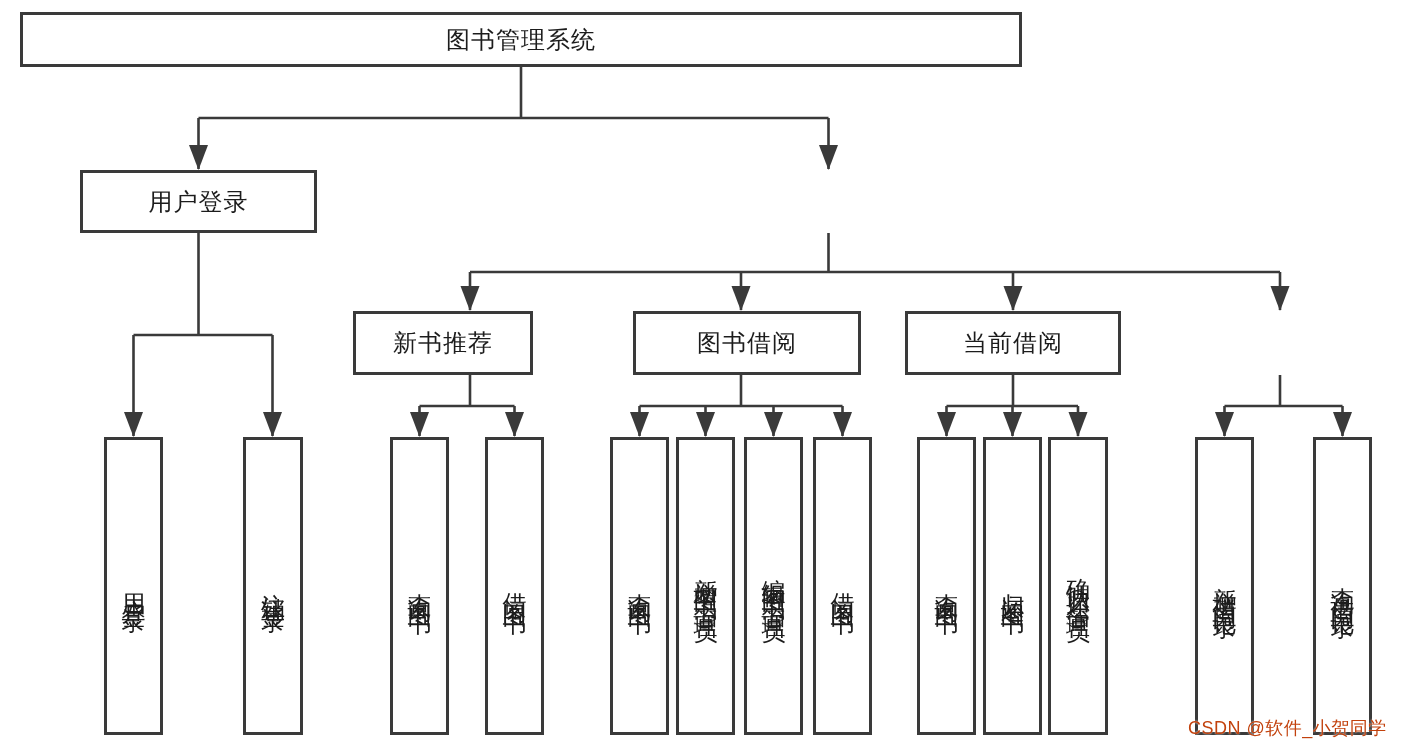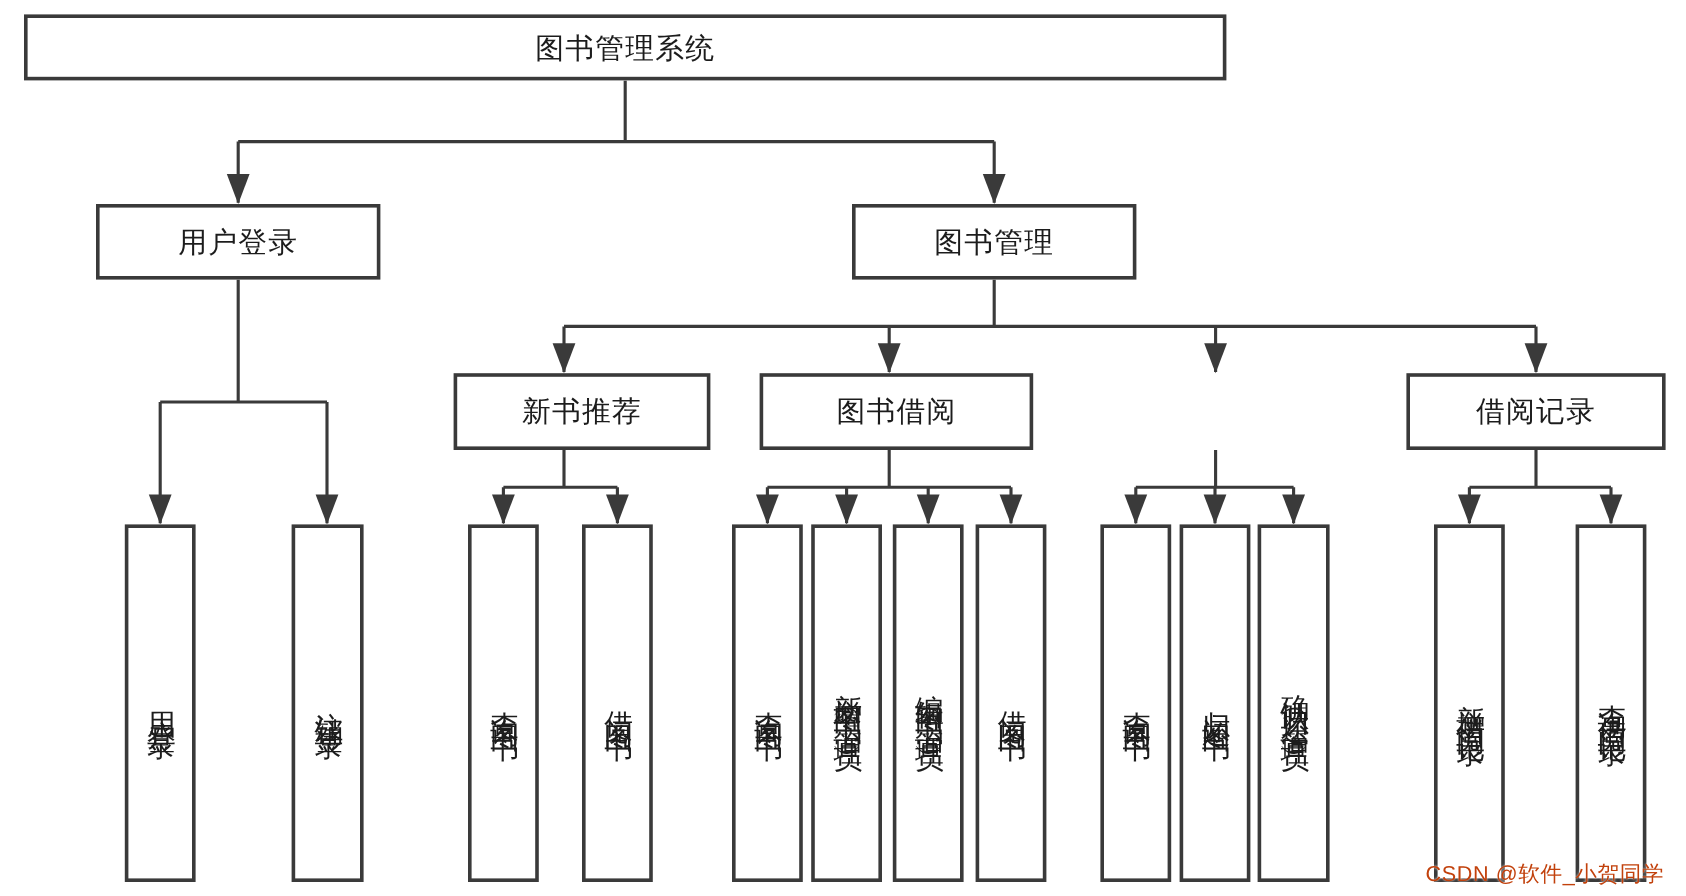--- a/index.html
+++ b/index.html
@@ -67,32 +67,29 @@
     <polygon points="1333,412 1352,412 1342.5,437"></polygon>
   </svg>
 
   <div class="node h" style="left:20px;top:12px;width:1002px;height:55px">
     <span class="lbl">图书管理系统</span>
   </div>
 
   <div class="node h" style="left:80px;top:170px;width:237px;height:63px">
     <span class="lbl">用户登录</span>
   </div>
-  <div class="node h" style="left:710px;top:170px;width:237px;height:63px">
-    <span class="lbl">图书管理</span>
-  </div>
 
-  <div class="node h" style="left:378px;top:311px;width:214px;height:64px">
+  <div class="node h" style="left:353px;top:311px;width:180px;height:64px">
     <span class="lbl">新书推荐</span>
   </div>
   <div class="node h" style="left:633px;top:311px;width:228px;height:64px">
     <span class="lbl">图书借阅</span>
   </div>
-  <div class="node h" style="left:1172px;top:311px;width:216px;height:64px">
-    <span class="lbl">借阅记录</span>
+  <div class="node h" style="left:905px;top:311px;width:216px;height:64px">
+    <span class="lbl">当前借阅</span>
   </div>
 
   <div class="node v" style="left:104px;top:437px;width:59px;height:298px">
     <span class="lbl">用户登录</span>
   </div>
   <div class="node v" style="left:243px;top:437px;width:60px;height:298px">
     <span class="lbl">注销登录</span>
   </div>
 
   <div class="node v" style="left:390px;top:437px;width:59px;height:298px">

